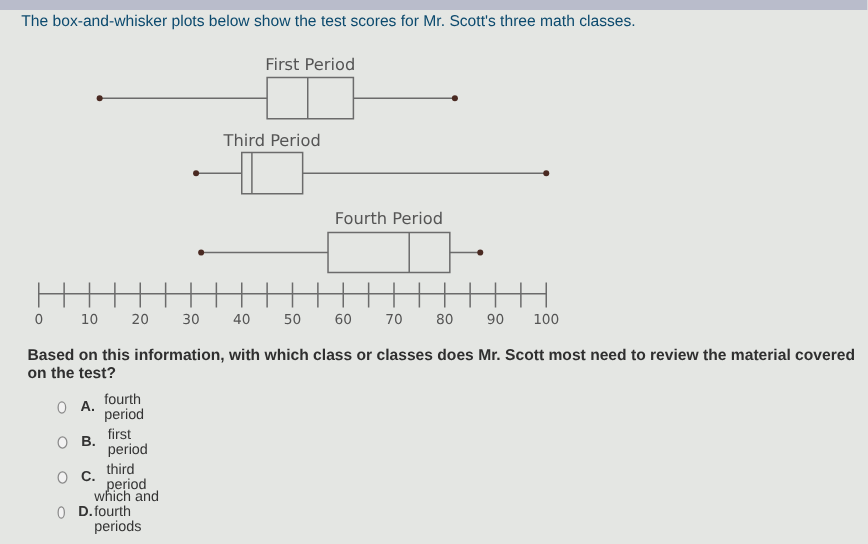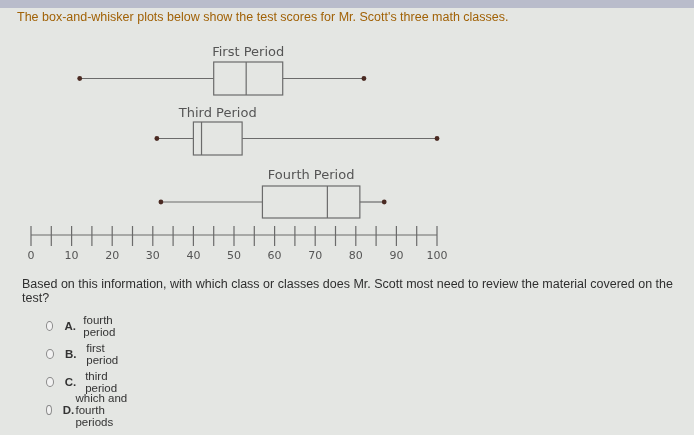--- a/index.html
+++ b/index.html
@@ -4,25 +4,25 @@
 <style>
   html, body { margin: 0; padding: 0; }
   body {
     width: 694px; height: 435px; overflow: hidden;
     background: #e4e6e3;
     font-family: "Liberation Sans", sans-serif;
     color: #2c2c2c;
     position: relative;
   }
   .topbar { position: absolute; left: 0; top: 0; width: 694px; height: 8px; background: #b9bccb; }
-  .intro { position: absolute; left: 17px; top: 10px; font-size: 12.5px; color: #a16207; }
+  .intro { position: absolute; left: 17px; top: 10px; font-size: 12.5px; color: #0c4a6e; }
   svg.plot { position: absolute; left: 0; top: 0; }
   .plot-label { font-family: "DejaVu Sans", sans-serif; font-size: 13px; fill: #555; }
   .tick-label { font-family: "DejaVu Sans", sans-serif; font-size: 11px; fill: #555; }
-  .question { position: absolute; left: 22px; top: 277px; font-size: 12.5px; color: #2f2f2f; }
+  .question { position: absolute; left: 22px; top: 277px; font-size: 12.5px; color: #2f2f2f; font-weight: bold; }
   .choices { position: absolute; left: 46px; top: 318px; }
   .choice { position: absolute; left: 0; display: flex; align-items: center; cursor: pointer; height: 16px; }
   .radio { width: 10px; height: 10px; border: 1px solid #8a8a8a; border-radius: 50%; background: #f2f2f2; box-sizing: border-box; }
   .letter { font-weight: bold; font-size: 11.5px; margin-left: 11px; width: 28px; color: #333; }
   .ctext { font-size: 11.5px; color: #333; }
 </style>
 </head>
 <body>
 
 <div class="topbar"></div>

